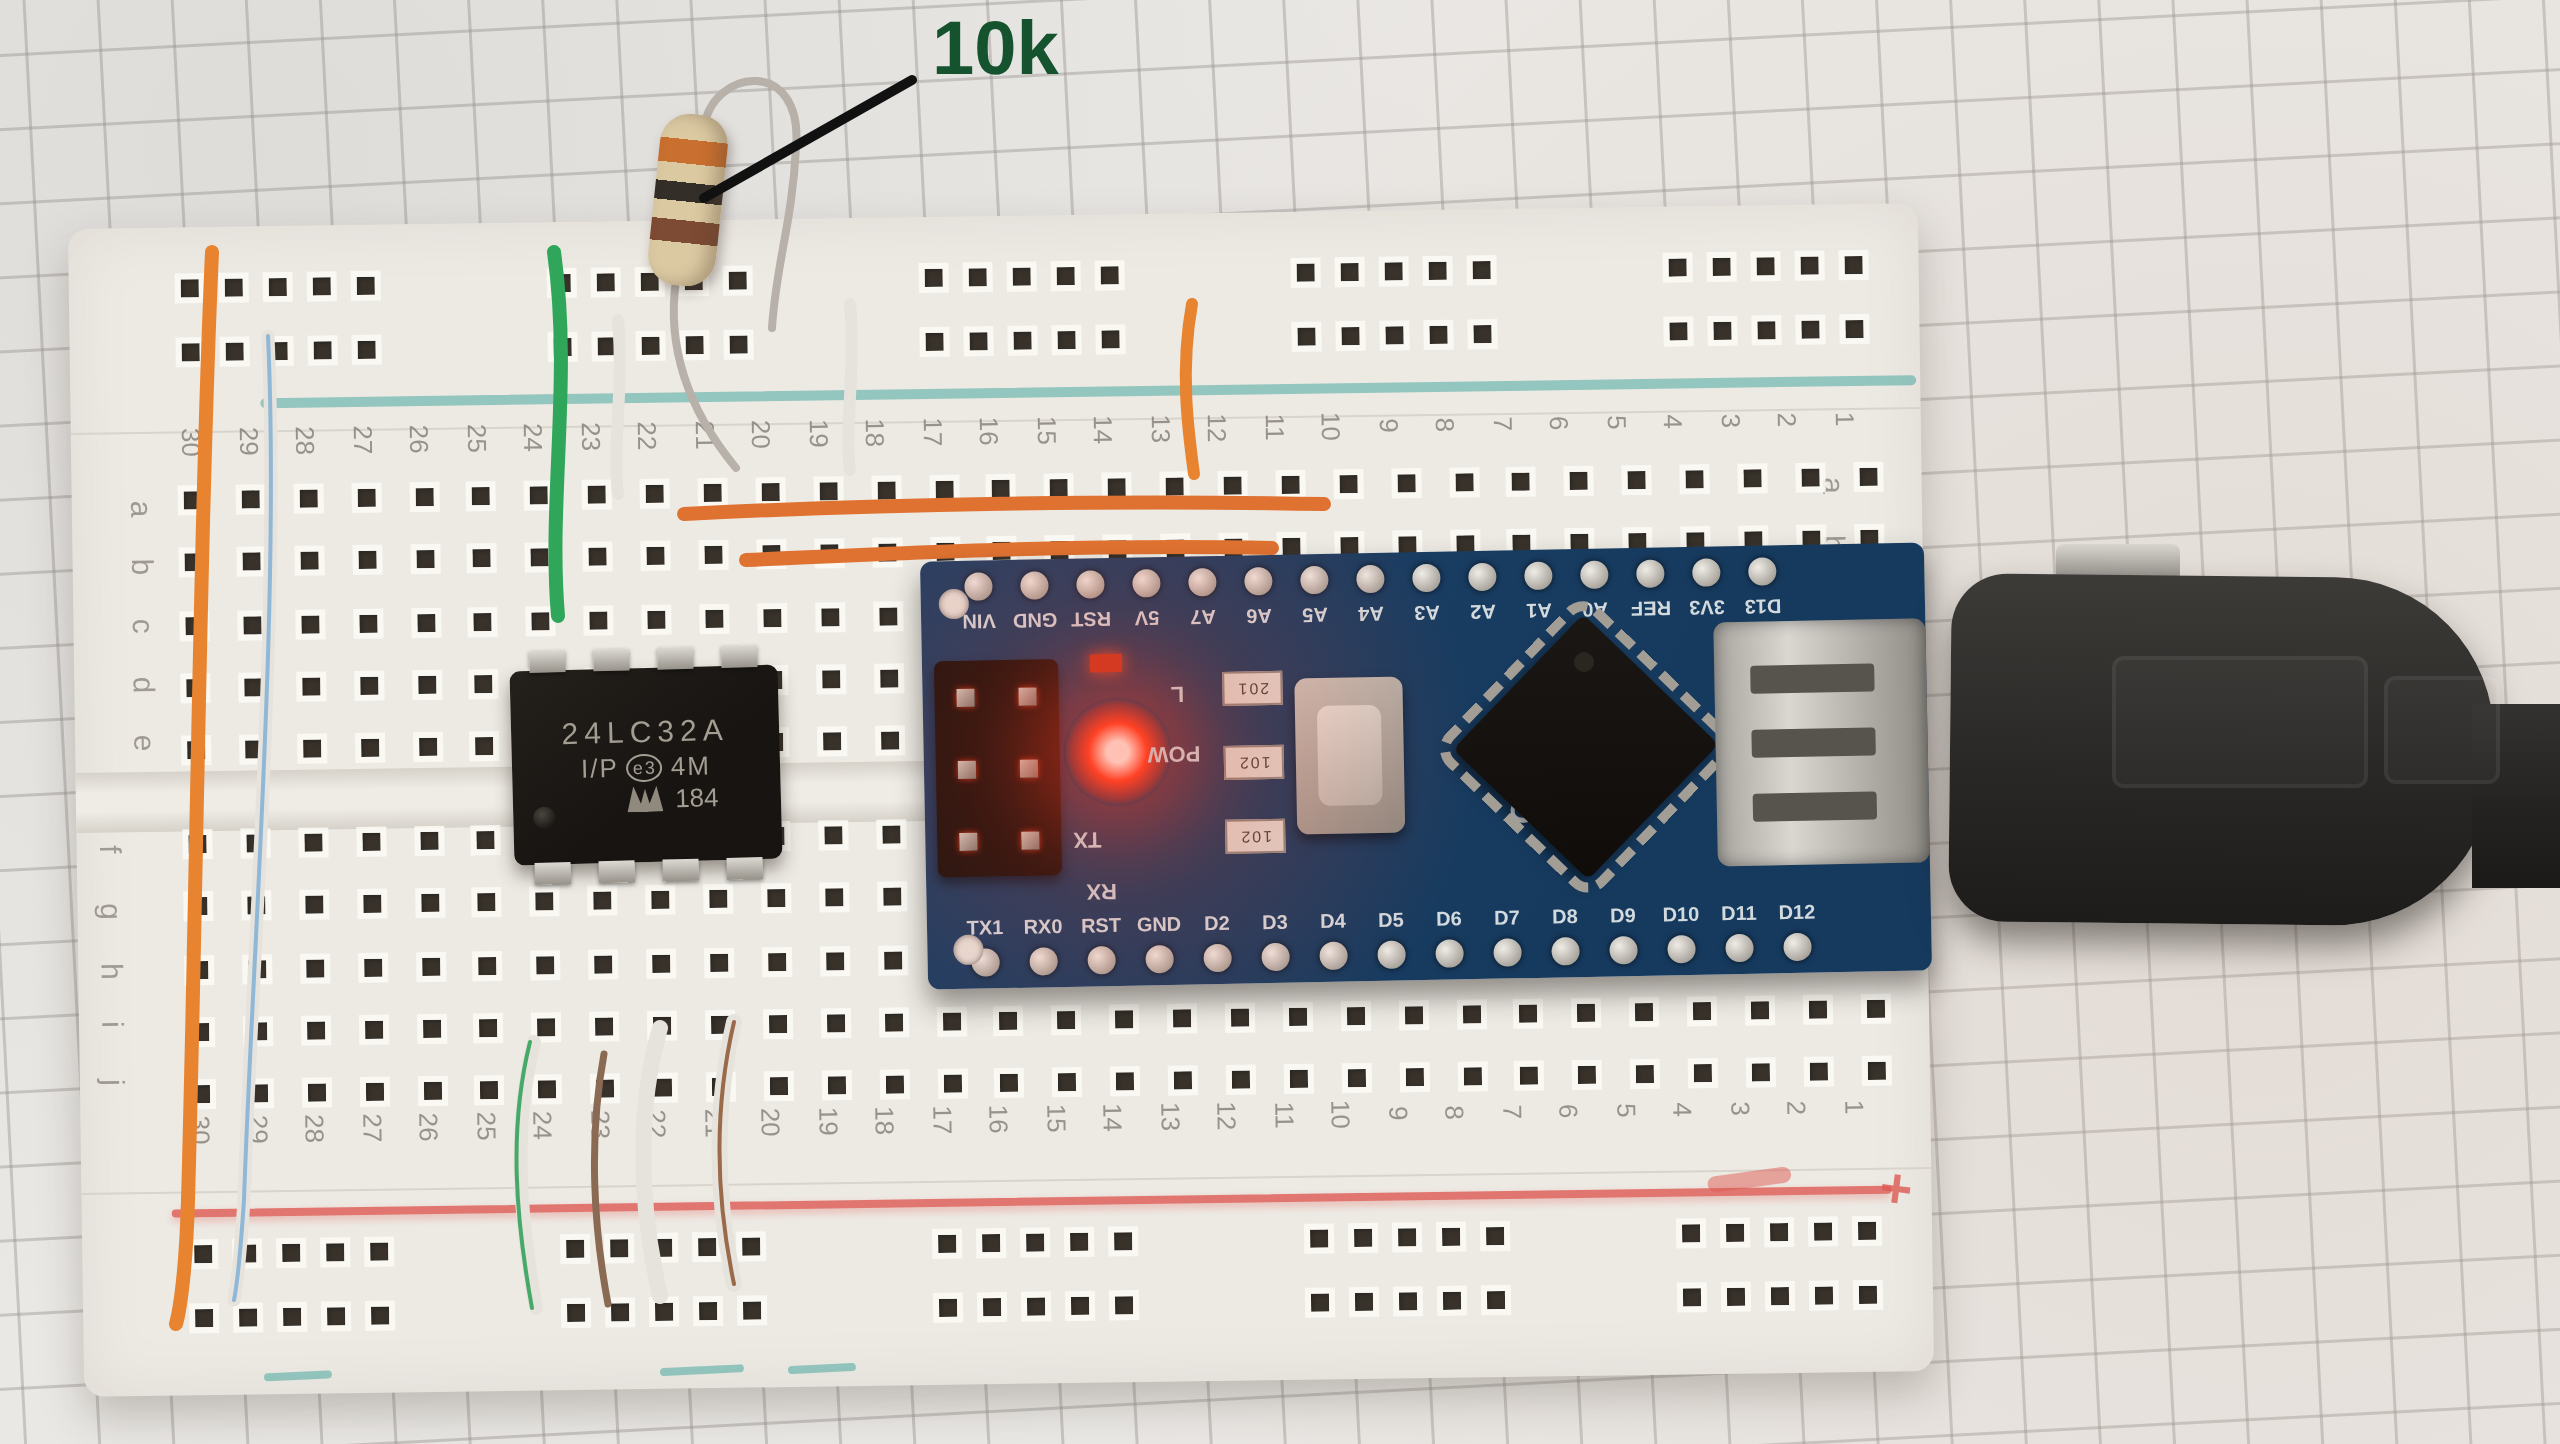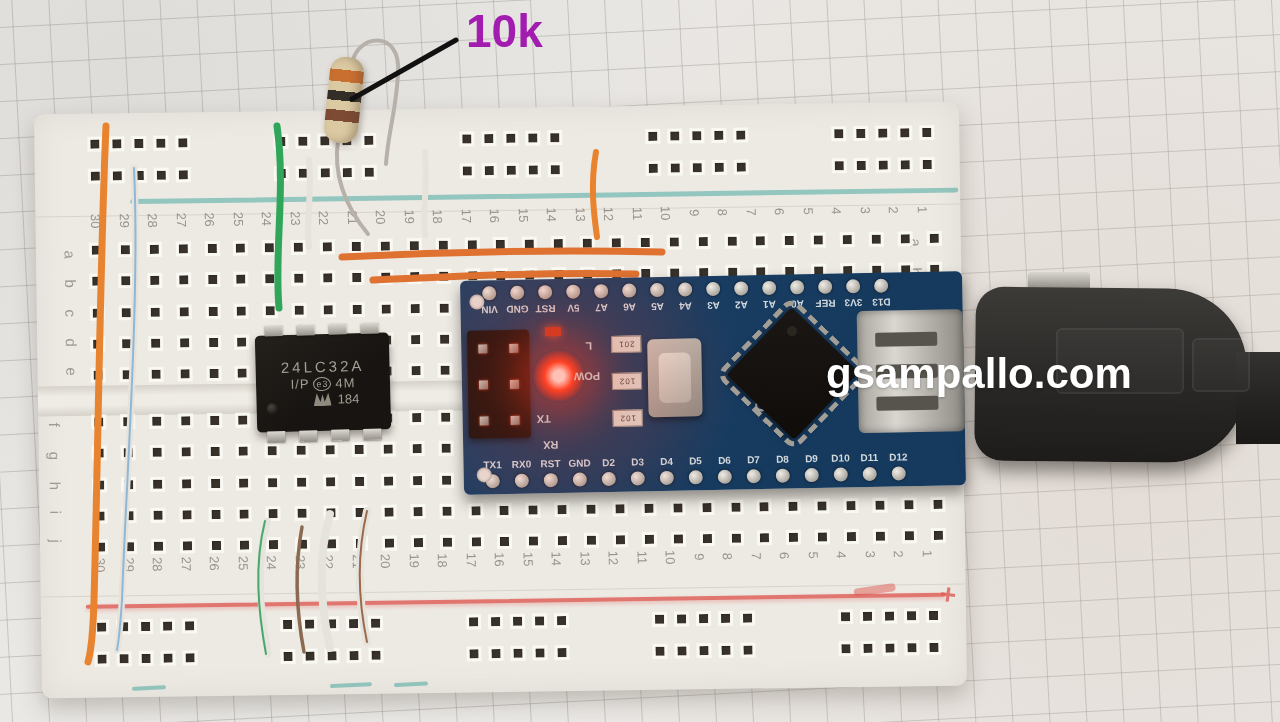--- a/index.html
+++ b/index.html
@@ -138,22 +138,22 @@
     border-radius:4px;background:linear-gradient(180deg,#d8d5cf,#8f8c86);}
   .emboss{position:absolute;border:2px solid rgba(255,255,255,.06);
     background:rgba(255,255,255,.03);border-radius:6px;z-index:8;}
   .e1{left:1056px;top:328px;width:124px;height:62px}
   .e2{left:1192px;top:338px;width:54px;height:50px}
   .cable{position:absolute;left:1236px;top:352px;width:44px;height:92px;z-index:7;
     background:linear-gradient(180deg,#343230,#232220 60%,#1b1a18);}
   
   .watermark{position:absolute;left:826px;top:350px;z-index:10;font-size:42px;font-weight:bold;
     color:#ffffff;letter-spacing:0px;text-shadow:0 1px 3px rgba(0,0,0,.25);}
-  .annotation{position:absolute;left:466px;top:4px;z-index:10;font-size:46px;font-weight:bold;
-    color:#a21caf;}
+  .annotation{position:absolute;left:466px;top:4px;z-index:10;font-size:38px;font-weight:bold;
+    color:#14532d;}
   .anno-svg{position:absolute;inset:0;z-index:9;pointer-events:none;}
 </style>
 </head>
 <body>
 
 <div class="scene">
   <div class="paper"></div>
   <div class="paper-tint"></div>
 
   <div class="board">
@@ -881,18 +881,17 @@
       <div class="usb-slot us3"></div>
     </div>
   </div>
 
   <div class="plug-tab"></div>
   <div class="plug"></div>
   <div class="emboss e1"></div>
   <div class="emboss e2"></div>
   <div class="cable"></div>
 
-  <div class="watermark">gsampallo.com</div>
   <div class="annotation">10k</div>
   <svg class="anno-svg" width="1280" height="722" viewBox="0 0 1280 722">
     <path d="M456,40 L352,99" fill="none" stroke-width="5" stroke-linecap="round" stroke="#111111"></path>
   </svg>
 </div>
 
 </body></html>

